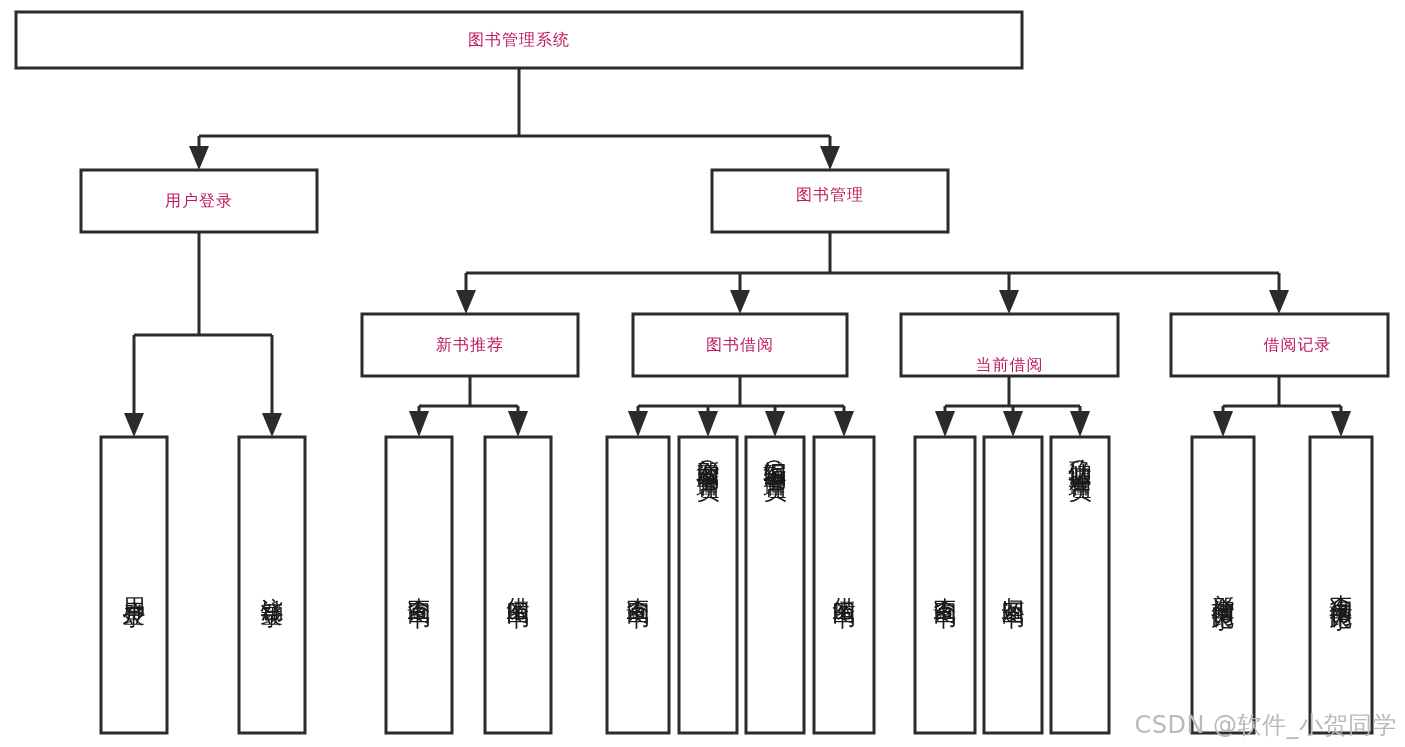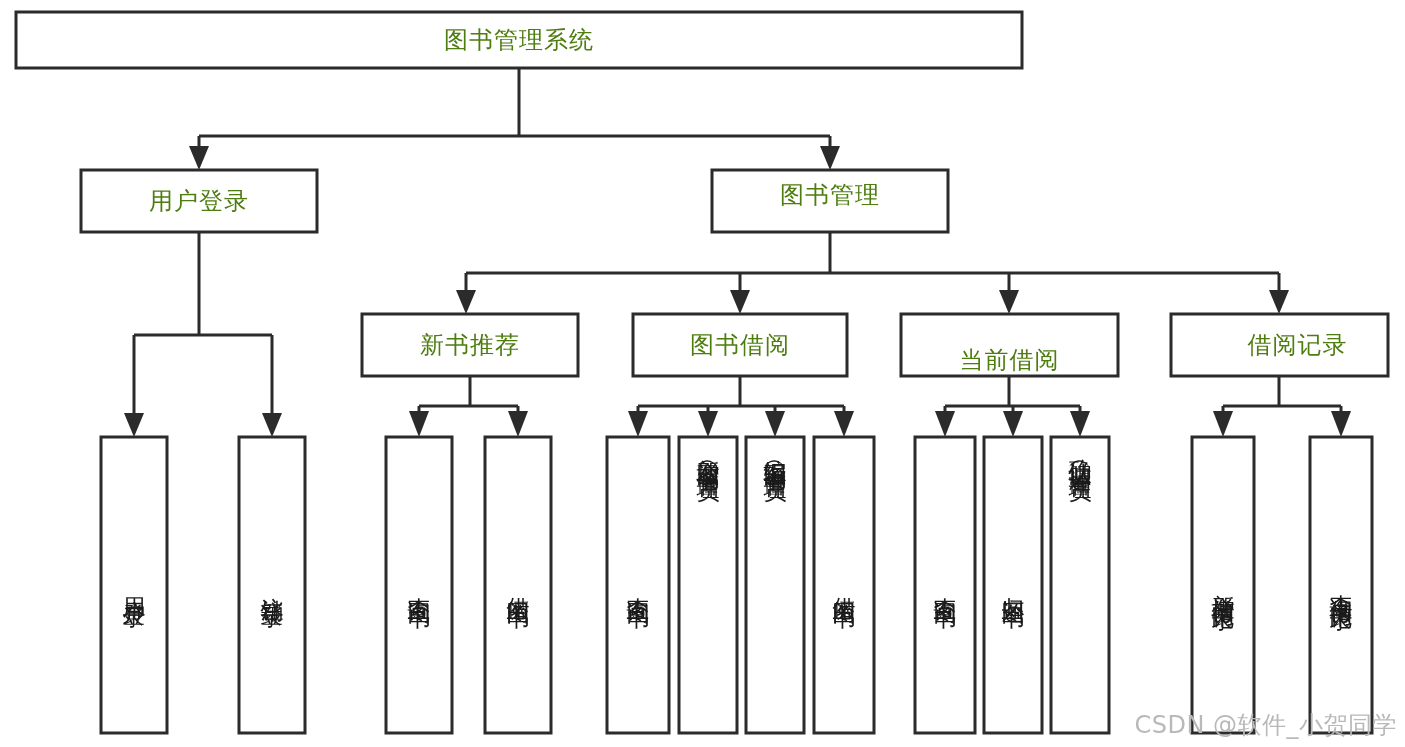--- a/index.html
+++ b/index.html
@@ -59,22 +59,22 @@
   }
   .hlabel-wrap {
     position: absolute;
     display: flex;
     align-items: center;
     justify-content: center;
     pointer-events: none;
   }
   .hlabel-text {
     font-family: "DejaVu Sans", "Liberation Sans", sans-serif;
-    font-size: 24px;
-    color: #4d7c0f;
+    font-size: 16px;
+    color: #be185d;
     letter-spacing: 1px;
     white-space: nowrap;
   }
   .watermark {
     position: absolute;
     right: 8px;
     bottom: 6px;
     font-family: "DejaVu Sans", "Liberation Sans", sans-serif;
     font-size: 24px;
     color: #b9b9b9;

